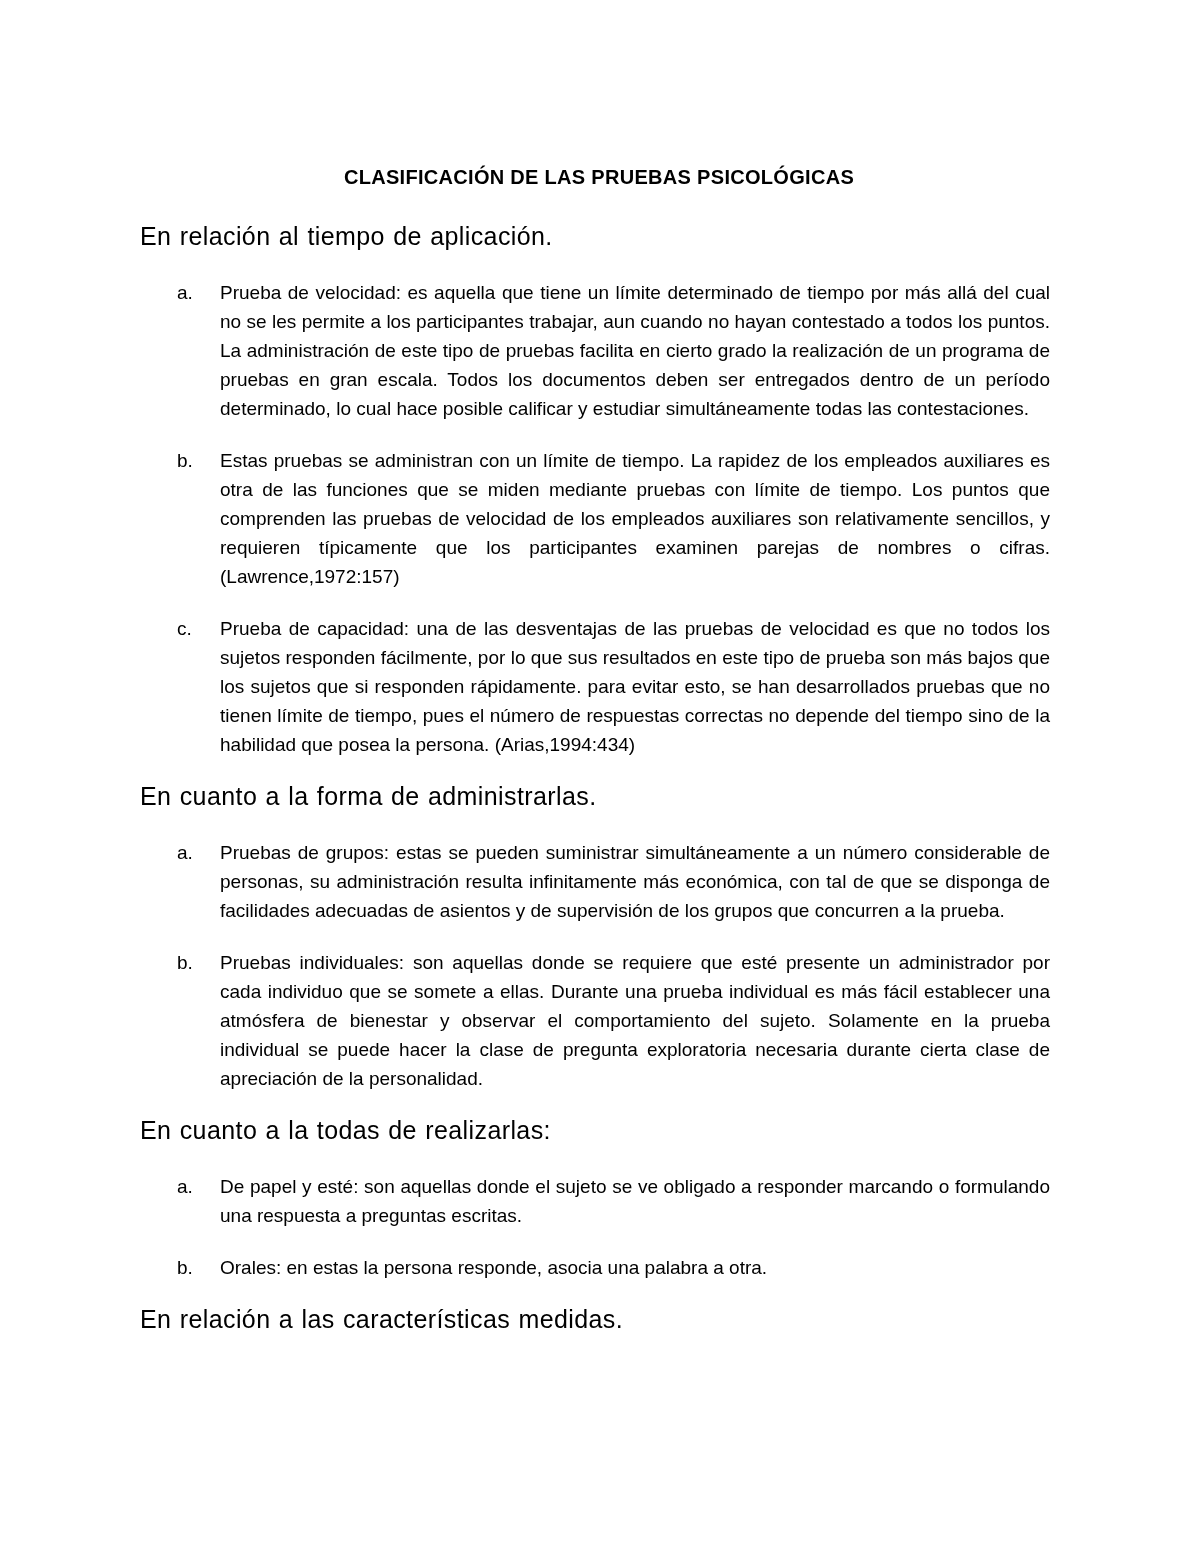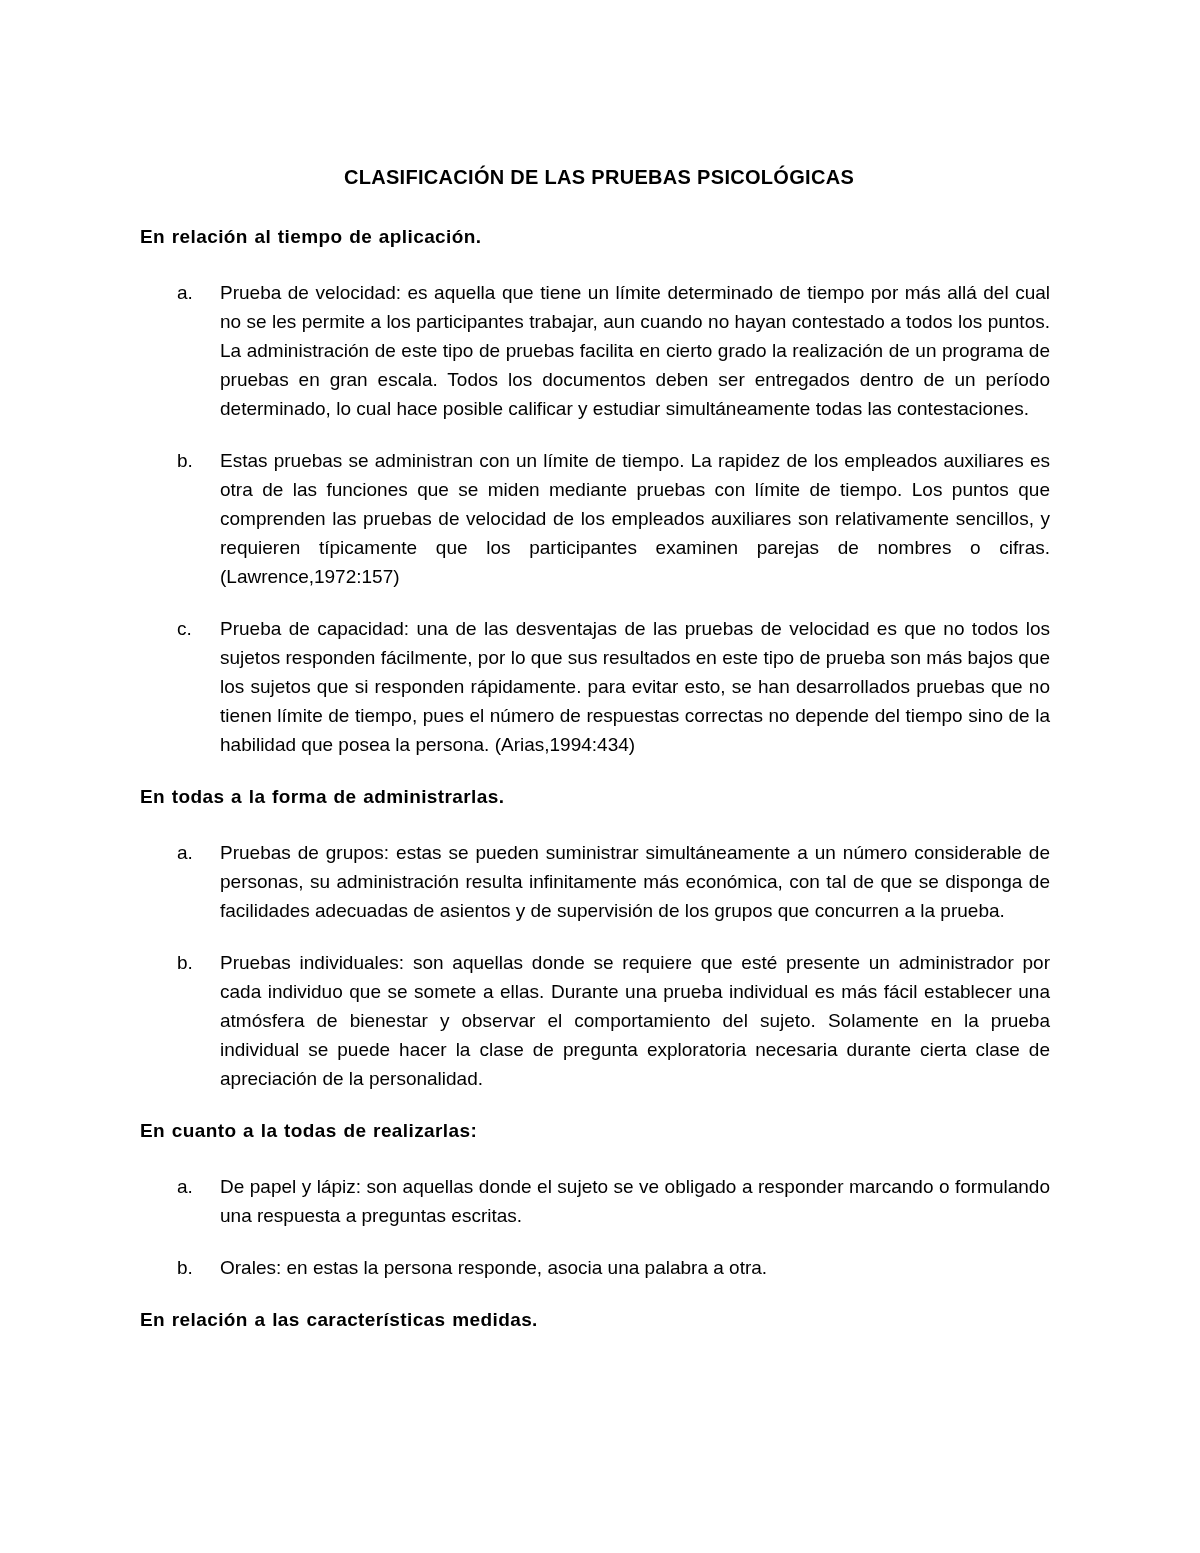--- a/index.html
+++ b/index.html
@@ -21,22 +21,22 @@
     overflow: hidden;
   }
   .doc-title {
     font-size: 20px;
     font-weight: bold;
     text-align: center;
     letter-spacing: 0.3px;
     margin: 0 0 30px 0;
   }
   .section-heading {
-    font-size: 19px;
-    font-weight: bold;
+    font-size: 25px;
+    font-weight: normal;
     letter-spacing: 0.4px;
     word-spacing: 1px;
     margin: 0 0 27px 0;
   }
   .list-item {
     position: relative;
     padding-left: 72px;
     margin: 0 0 23px 0;
   }
   .list-item .marker {
@@ -67,37 +67,37 @@
   <div class="list-item">
     <span class="marker">b.</span>
     <p class="item-text">Estas pruebas se administran con un límite de tiempo. La rapidez de los empleados auxiliares es otra de las funciones que se miden mediante pruebas con límite de tiempo. Los puntos que comprenden las pruebas de velocidad de los empleados auxiliares son relativamente sencillos, y requieren típicamente que los participantes examinen parejas de nombres o cifras. (Lawrence,1972:157)</p>
   </div>
 
   <div class="list-item">
     <span class="marker">c.</span>
     <p class="item-text">Prueba de capacidad: una de las desventajas de las pruebas de velocidad es que no todos los sujetos responden fácilmente, por lo que sus resultados en este tipo de prueba son más bajos que los sujetos que si responden rápidamente. para evitar esto, se han desarrollados pruebas que no tienen límite de tiempo, pues el número de respuestas correctas no depende del tiempo sino de la habilidad que posea la persona. (Arias,1994:434)</p>
   </div>
 
-  <h2 class="section-heading">En todas a la forma de administrarlas.</h2>
+  <h2 class="section-heading">En cuanto a la forma de administrarlas.</h2>
 
   <div class="list-item">
     <span class="marker">a.</span>
     <p class="item-text">Pruebas de grupos: estas se pueden suministrar simultáneamente a un número considerable de personas, su administración resulta infinitamente más económica, con tal de que se disponga de facilidades adecuadas de asientos y de supervisión de los grupos que concurren a la prueba.</p>
   </div>
 
   <div class="list-item">
     <span class="marker">b.</span>
     <p class="item-text">Pruebas individuales: son aquellas donde se requiere que esté presente un administrador por cada individuo que se somete a ellas. Durante una prueba individual es más fácil establecer una atmósfera de bienestar y observar el comportamiento del sujeto. Solamente en la prueba individual se puede hacer la clase de pregunta exploratoria necesaria durante cierta clase de apreciación de la personalidad.</p>
   </div>
 
   <h2 class="section-heading">En cuanto a la todas de realizarlas:</h2>
 
   <div class="list-item">
     <span class="marker">a.</span>
-    <p class="item-text">De papel y lápiz: son aquellas donde el sujeto se ve obligado a responder marcando o formulando una respuesta a preguntas escritas.</p>
+    <p class="item-text">De papel y esté: son aquellas donde el sujeto se ve obligado a responder marcando o formulando una respuesta a preguntas escritas.</p>
   </div>
 
   <div class="list-item">
     <span class="marker">b.</span>
     <p class="item-text">Orales: en estas la persona responde, asocia una palabra a otra.</p>
   </div>
 
   <h2 class="section-heading">En relación a las características medidas.</h2>
 
 </div>

